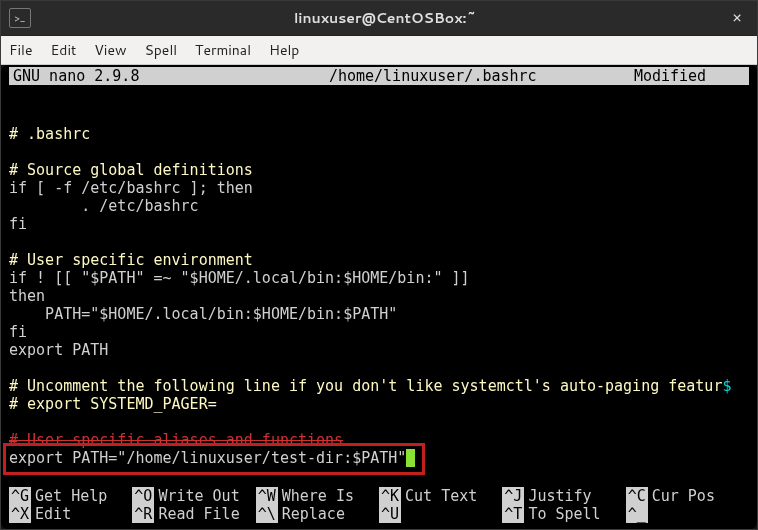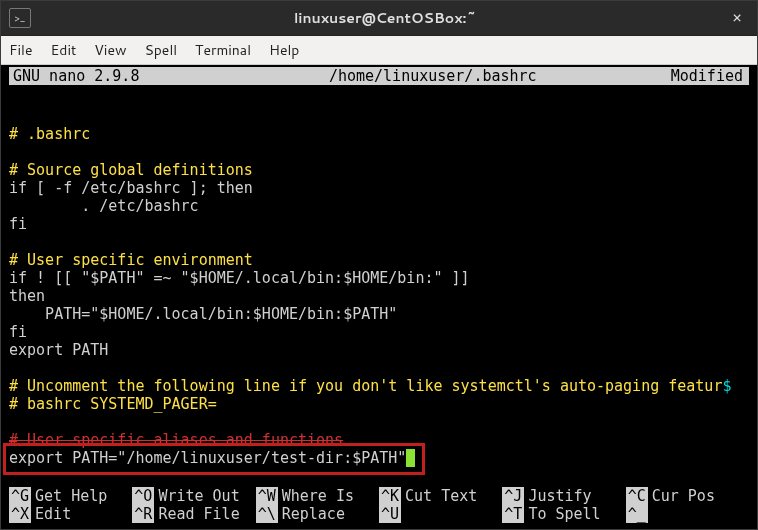--- a/index.html
+++ b/index.html
@@ -80,37 +80,38 @@
   .terminal {
     flex: 1;
     background: #000;
     padding: 2px 8px 6px 8px;
     font-size: 15px;
     line-height: 18px;
     color: #d0d0d0;
     display: flex;
     flex-direction: column;
     position: relative;
+    border-radius: 7px;
   }
   .nano-header {
     background: #d0d0d0;
     color: #000;
     display: flex;
     font-weight: normal;
   }
   .nano-header .hleft { width: 35%; padding-left: 4px; }
   .nano-header .hmid  { width: 45%; text-align: center; }
-  .nano-header .hright{ width: 20%; text-align: right; padding-right: 6px; }
+  .nano-header .hright{ width: 20%; text-align: center; padding-right: 6px; }
   .content {
     flex: 1;
     white-space: pre;
     color: #d0d0d0;
     margin-top: 4px;
   }
-  .cyan { color: #fde047; }
+  .cyan { color: #fef9c3; }
   .red  { color: #d03030; text-decoration: line-through; }
   .highlight-row {
     position: relative;
   }
   .red-box {
     position: absolute;
     border: 3px solid #c21f1f;
     left: -6px;
     top: -6px;
     height: 26px;
@@ -181,21 +182,21 @@
 <span>fi</span>
 <span></span>
 <span class="cyan"># User specific environment</span>
 <span>if ! [[ "$PATH" =~ "$HOME/.local/bin:$HOME/bin:" ]]</span>
 <span>then</span>
 <span>    PATH="$HOME/.local/bin:$HOME/bin:$PATH"</span>
 <span>fi</span>
 <span>export PATH</span>
 <span></span>
 <span class="cyan"># Uncomment the following line if you don't like systemctl's auto-paging featur</span><span class="dollar-right">$</span>
-<span class="cyan"># bashrc SYSTEMD_PAGER=</span>
+<span class="cyan"># export SYSTEMD_PAGER=</span>
 <span></span>
 <span class="red"># User specific aliases and functions</span>
 <span class="highlight-row"><span>export PATH="/home/linuxuser/test-dir:$PATH"</span><span class="cursor"> </span><span class="red-box"></span></span>
     </div>
 
     <div class="shortcuts">
       <div class="sc"><span class="k">^G</span><span>Get Help</span></div>
       <div class="sc"><span class="k">^O</span><span>Write Out</span></div>
       <div class="sc"><span class="k">^W</span><span>Where Is</span></div>
       <div class="sc"><span class="k">^K</span><span>Cut Text</span></div>

